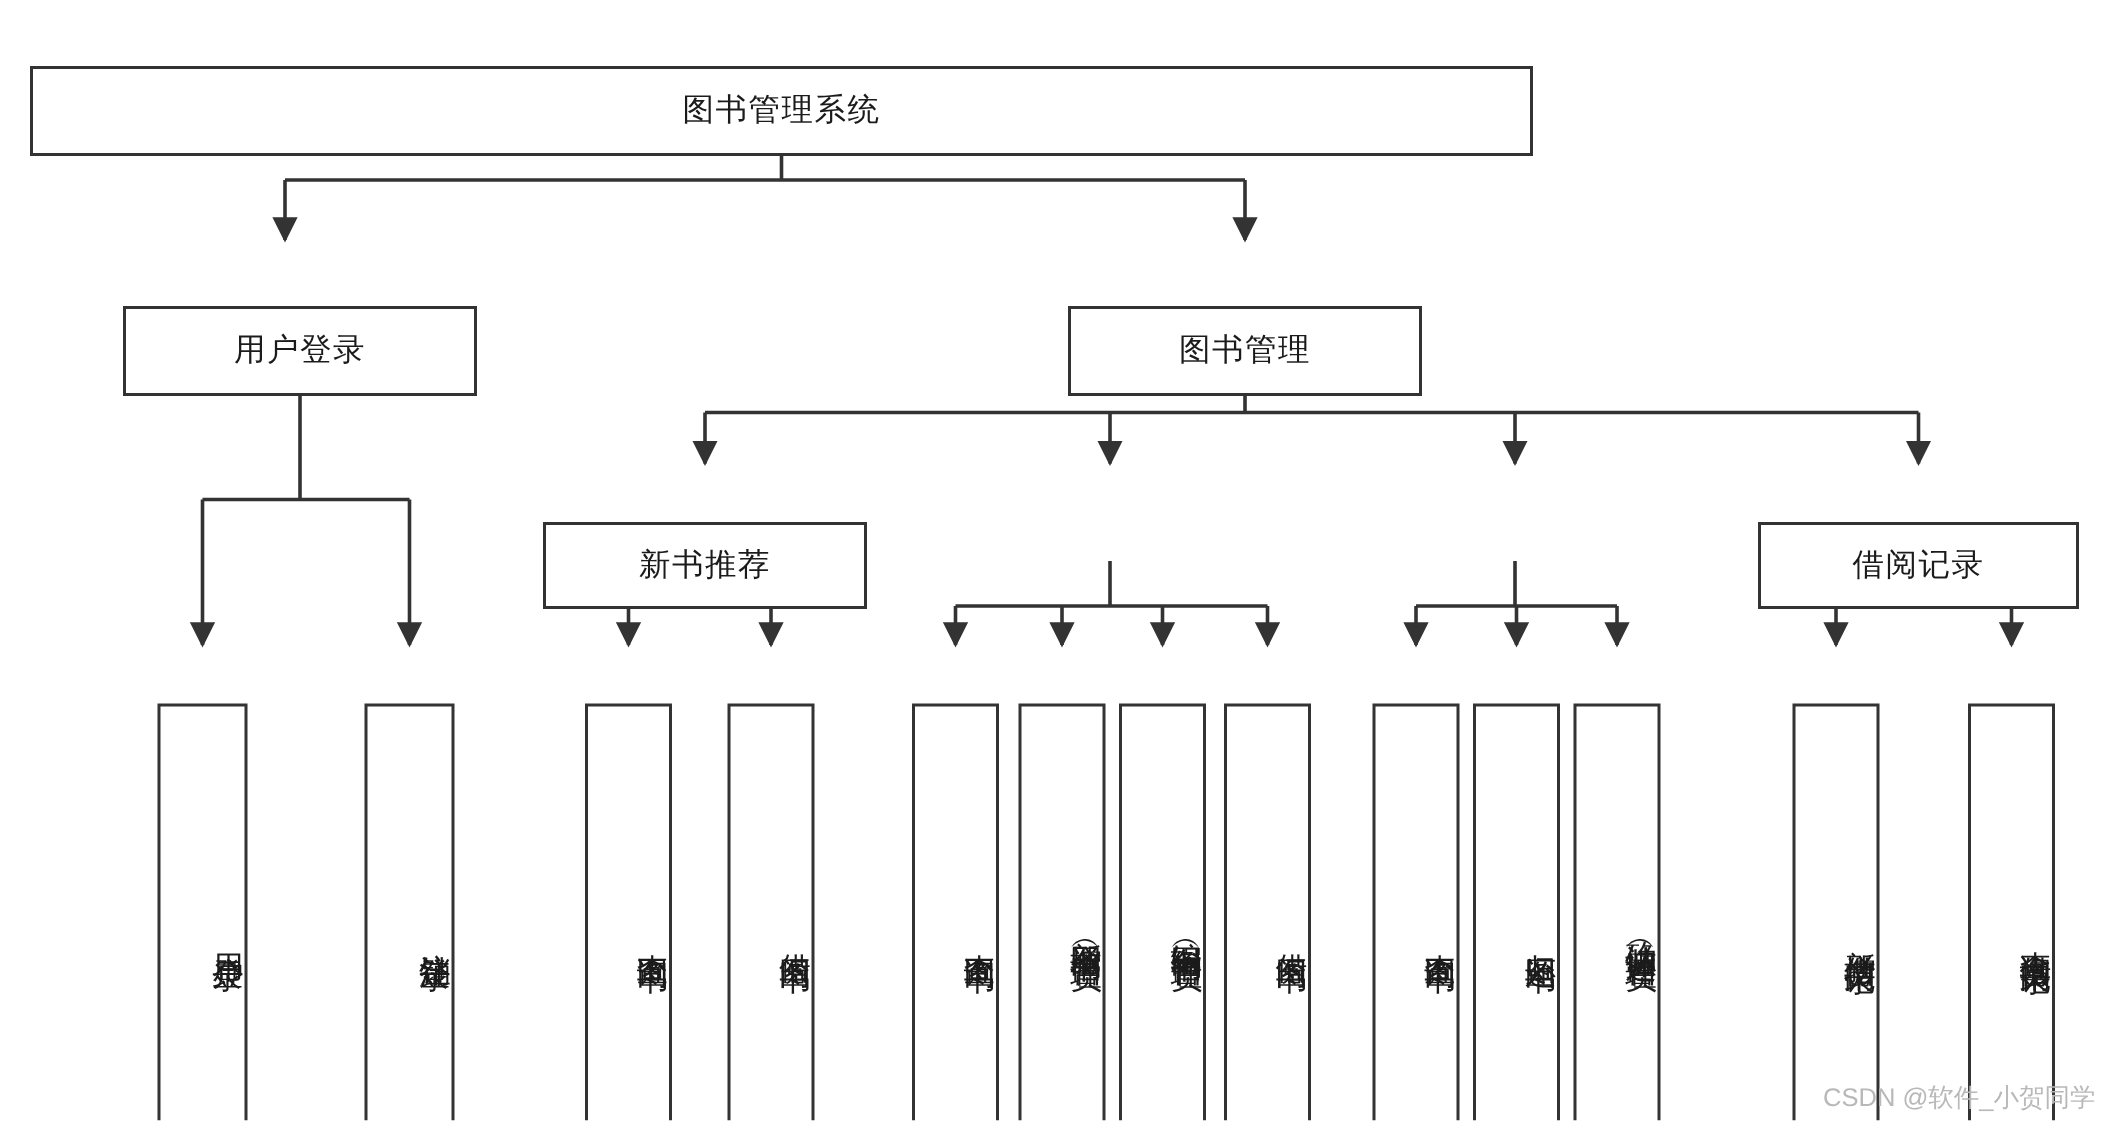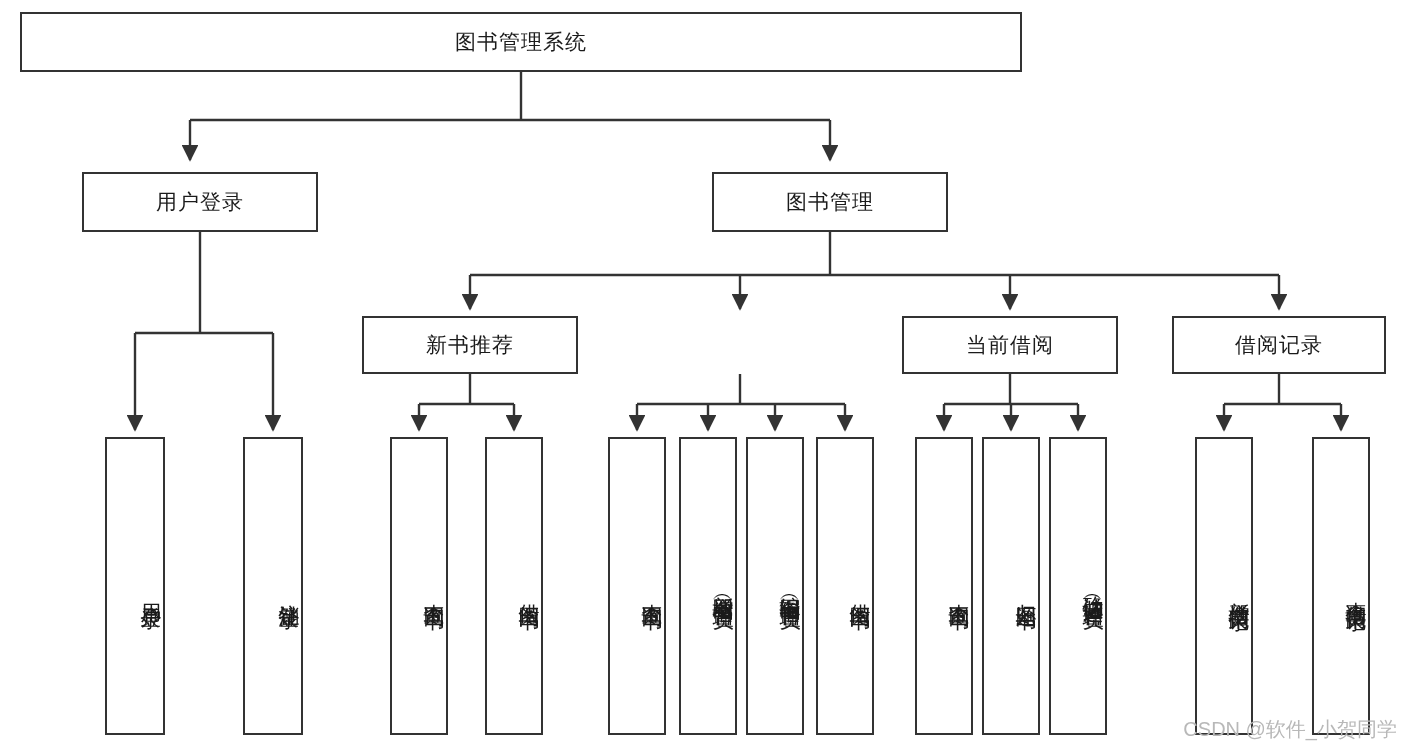--- a/index.html
+++ b/index.html
@@ -20,20 +20,21 @@
   .node {
     position: absolute;
     box-sizing: border-box;
     border: 2px solid #333333;
     background: #ffffff;
     display: flex;
     align-items: center;
     justify-content: center;
     color: #1b1b1b;
     line-height: 1.18;
+    margin-top: 32px;
   }
   .node.horiz {
     font-size: 21px;
     letter-spacing: 1px;
   }
   .node.vert {
     writing-mode: vertical-rl;
     text-orientation: upright;
     font-size: 21px;
     letter-spacing: 2px;
@@ -57,21 +58,21 @@
     left: 0;
     top: 0;
     width: 1405px;
     height: 747px;
     pointer-events: none;
   }
   #watermark {
     position: absolute;
     right: 8px;
     bottom: 4px;
-    font-size: 20px;
+    font-size: 17px;
     color: #b8b8b8;
     white-space: nowrap;
     font-family: "Liberation Sans", "DejaVu Sans", sans-serif;
   }
 </style>
 </head>
 <body>
 
 <div id="canvas">
 
@@ -132,23 +133,20 @@
   <div class="node horiz" style="left:82px; top:172px; width:236px; height:60px;">
     <span class="node-label">用户登录</span>
   </div>
   <div class="node horiz" style="left:362px; top:316px; width:216px; height:58px;">
     <span class="node-label">新书推荐</span>
   </div>
 
   <div class="node horiz" style="left:712px; top:172px; width:236px; height:60px;">
     <span class="node-label">图书管理</span>
   </div>
-  <div class="node horiz" style="left:902px; top:316px; width:216px; height:58px;">
-    <span class="node-label">当前借阅</span>
-  </div>
   <div class="node horiz" style="left:1172px; top:316px; width:214px; height:58px;justify-content:center;">
     <span class="node-label">借阅记录</span>
   </div>
 
   <div class="node vert" style="left:105px; top:437px; width:60px; height:298px;">
     <span class="node-label">用户登录</span>
   </div>
   <div class="node vert" style="left:243px; top:437px; width:60px; height:298px;">
     <span class="node-label">注销登录</span>
   </div>

